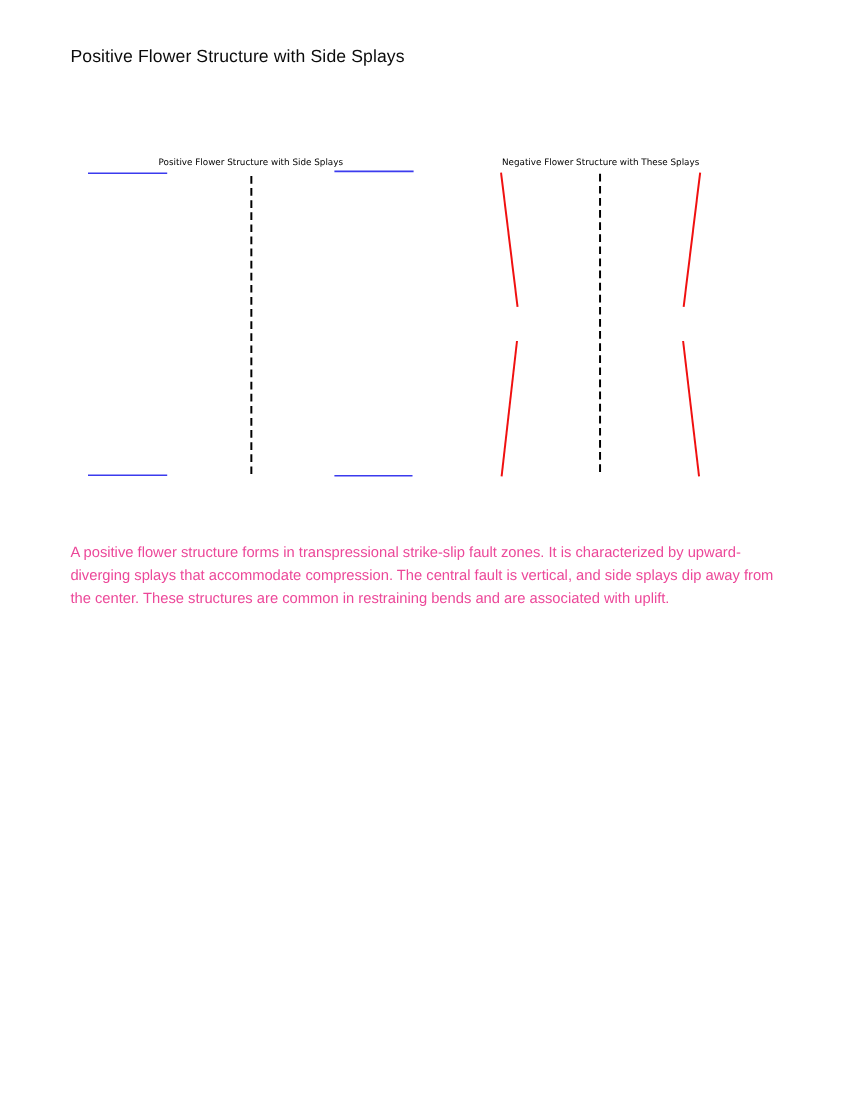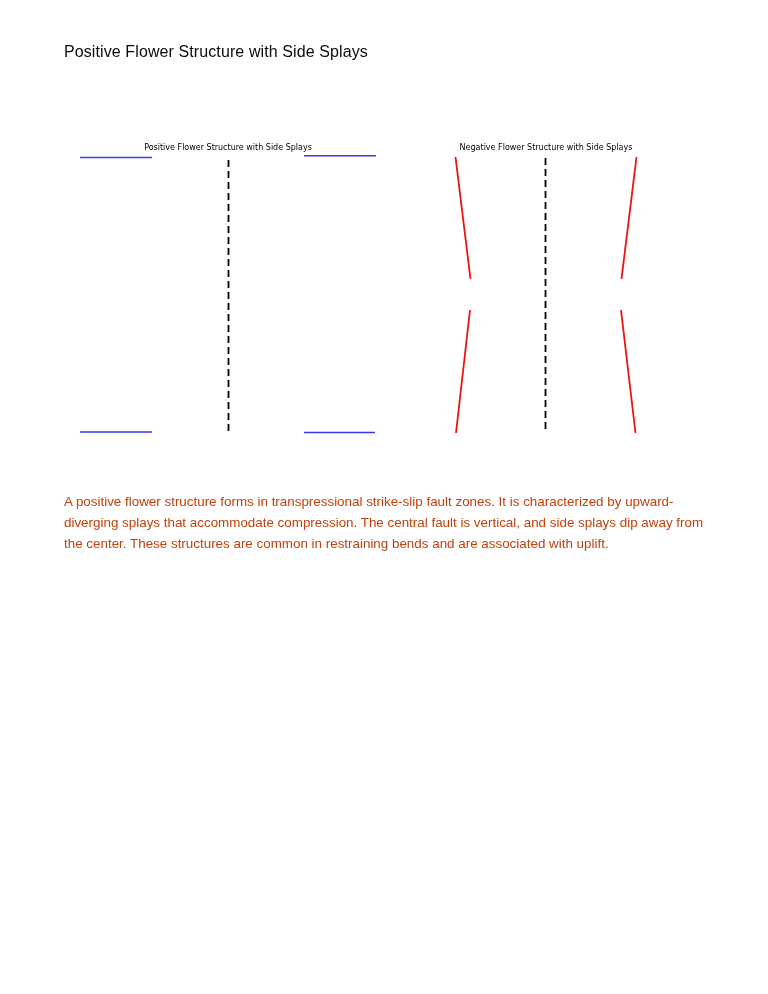--- a/index.html
+++ b/index.html
@@ -44,32 +44,32 @@
     left: 0;
     top: 0;
   }
   .description {
     position: absolute;
     left: 64px;
     top: 491px;
     width: 648px;
     font-size: 13.4px;
     line-height: 21px;
-    color: #c2410c;
+    color: #ec4899;
     margin: 0;
   }
 </style>
 </head>
 <body style="background: rgb(255, 255, 255);">
 
 <h1 class="page-title">Positive Flower Structure with Side Splays</h1>
 
 <figure class="figure-area" style="margin:0;">
   <div class="panel-title left">Positive Flower Structure with Side Splays</div>
-  <div class="panel-title right">Negative Flower Structure with Side Splays</div>
+  <div class="panel-title right">Negative Flower Structure with These Splays</div>
   <svg id="diagram-svg" width="768" height="470" viewBox="0 0 768 470">
       <line x1="228.5" y1="160" x2="228.5" y2="433" stroke="#000000" stroke-width="1.8" stroke-linecap="butt" stroke-dasharray="7 4"></line>
       <line x1="80" y1="157.5" x2="152" y2="157.5" stroke="#3b3bee" stroke-width="1.4" stroke-linecap="butt"></line>
       <line x1="304" y1="155.8" x2="376" y2="155.8" stroke="#3b3bee" stroke-width="1.4" stroke-linecap="butt"></line>
       <line x1="80" y1="432" x2="152" y2="432" stroke="#3b3bee" stroke-width="1.4" stroke-linecap="butt"></line>
       <line x1="304" y1="432.5" x2="375" y2="432.5" stroke="#3b3bee" stroke-width="1.4" stroke-linecap="butt"></line>
       <line x1="545.5" y1="158" x2="545.5" y2="433" stroke="#000000" stroke-width="1.8" stroke-linecap="butt" stroke-dasharray="7 4"></line>
       <line x1="455.5" y1="157" x2="470.5" y2="279" stroke="#f01010" stroke-width="1.8" stroke-linecap="butt"></line>
       <line x1="470" y1="310" x2="456" y2="433" stroke="#f01010" stroke-width="1.8" stroke-linecap="butt"></line>
       <line x1="636.5" y1="157" x2="621.5" y2="279" stroke="#f01010" stroke-width="1.8" stroke-linecap="butt"></line>

